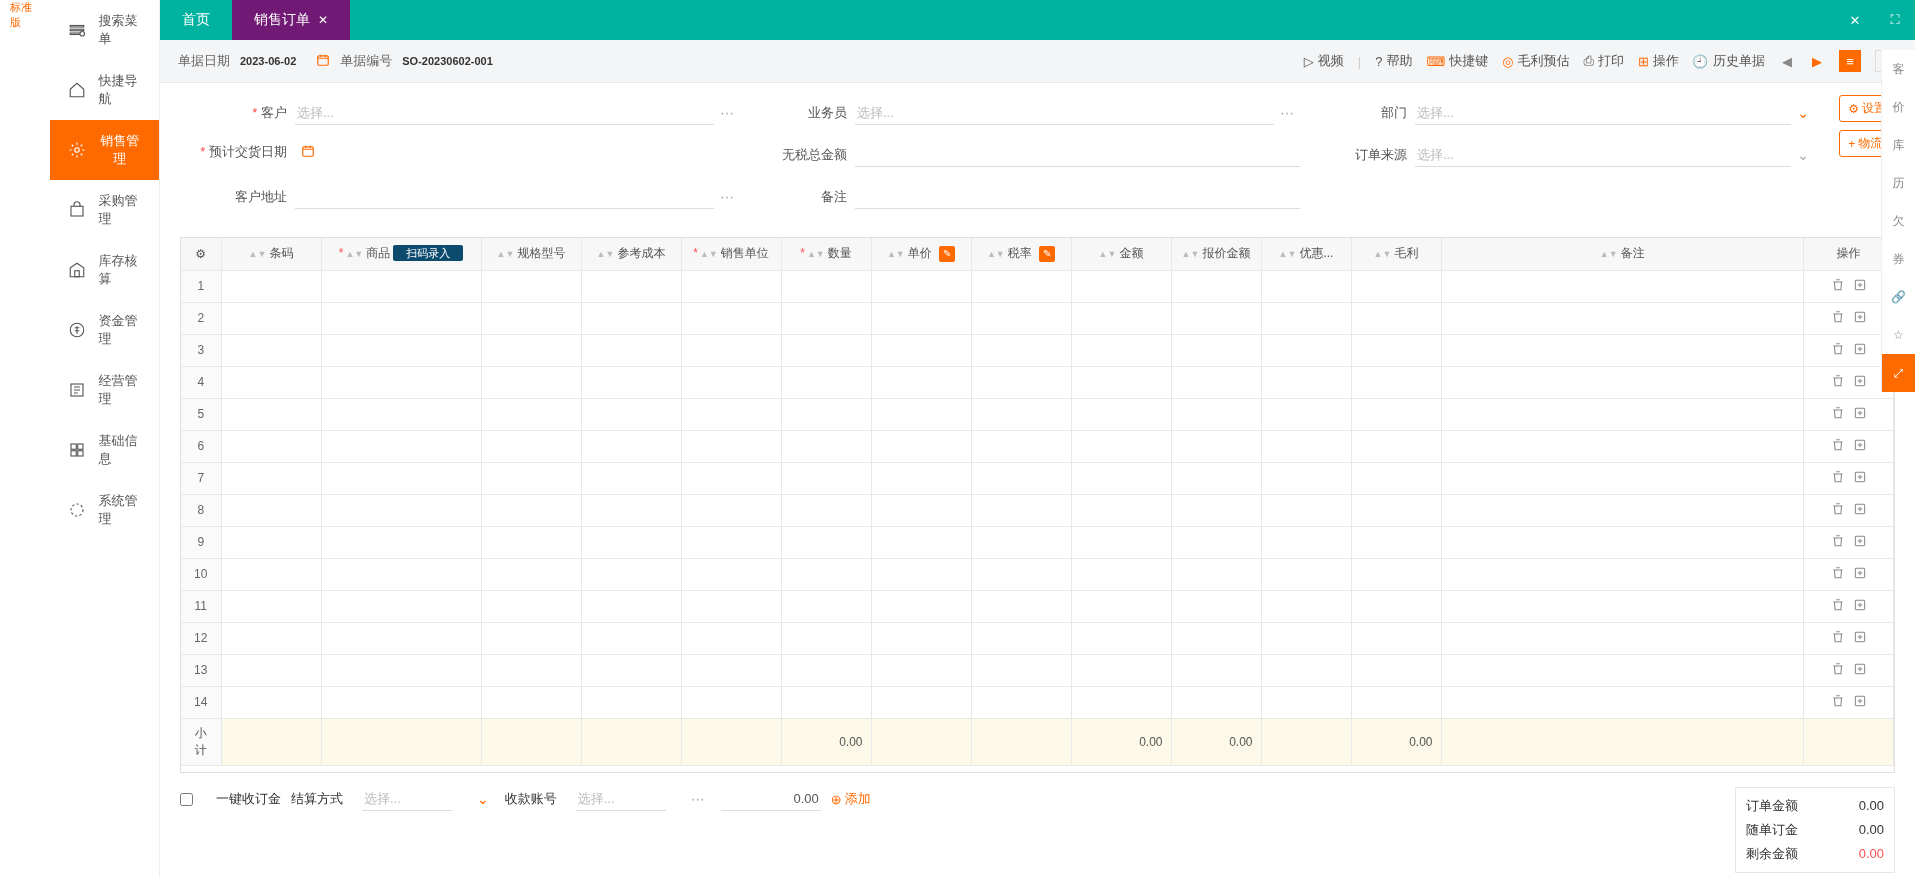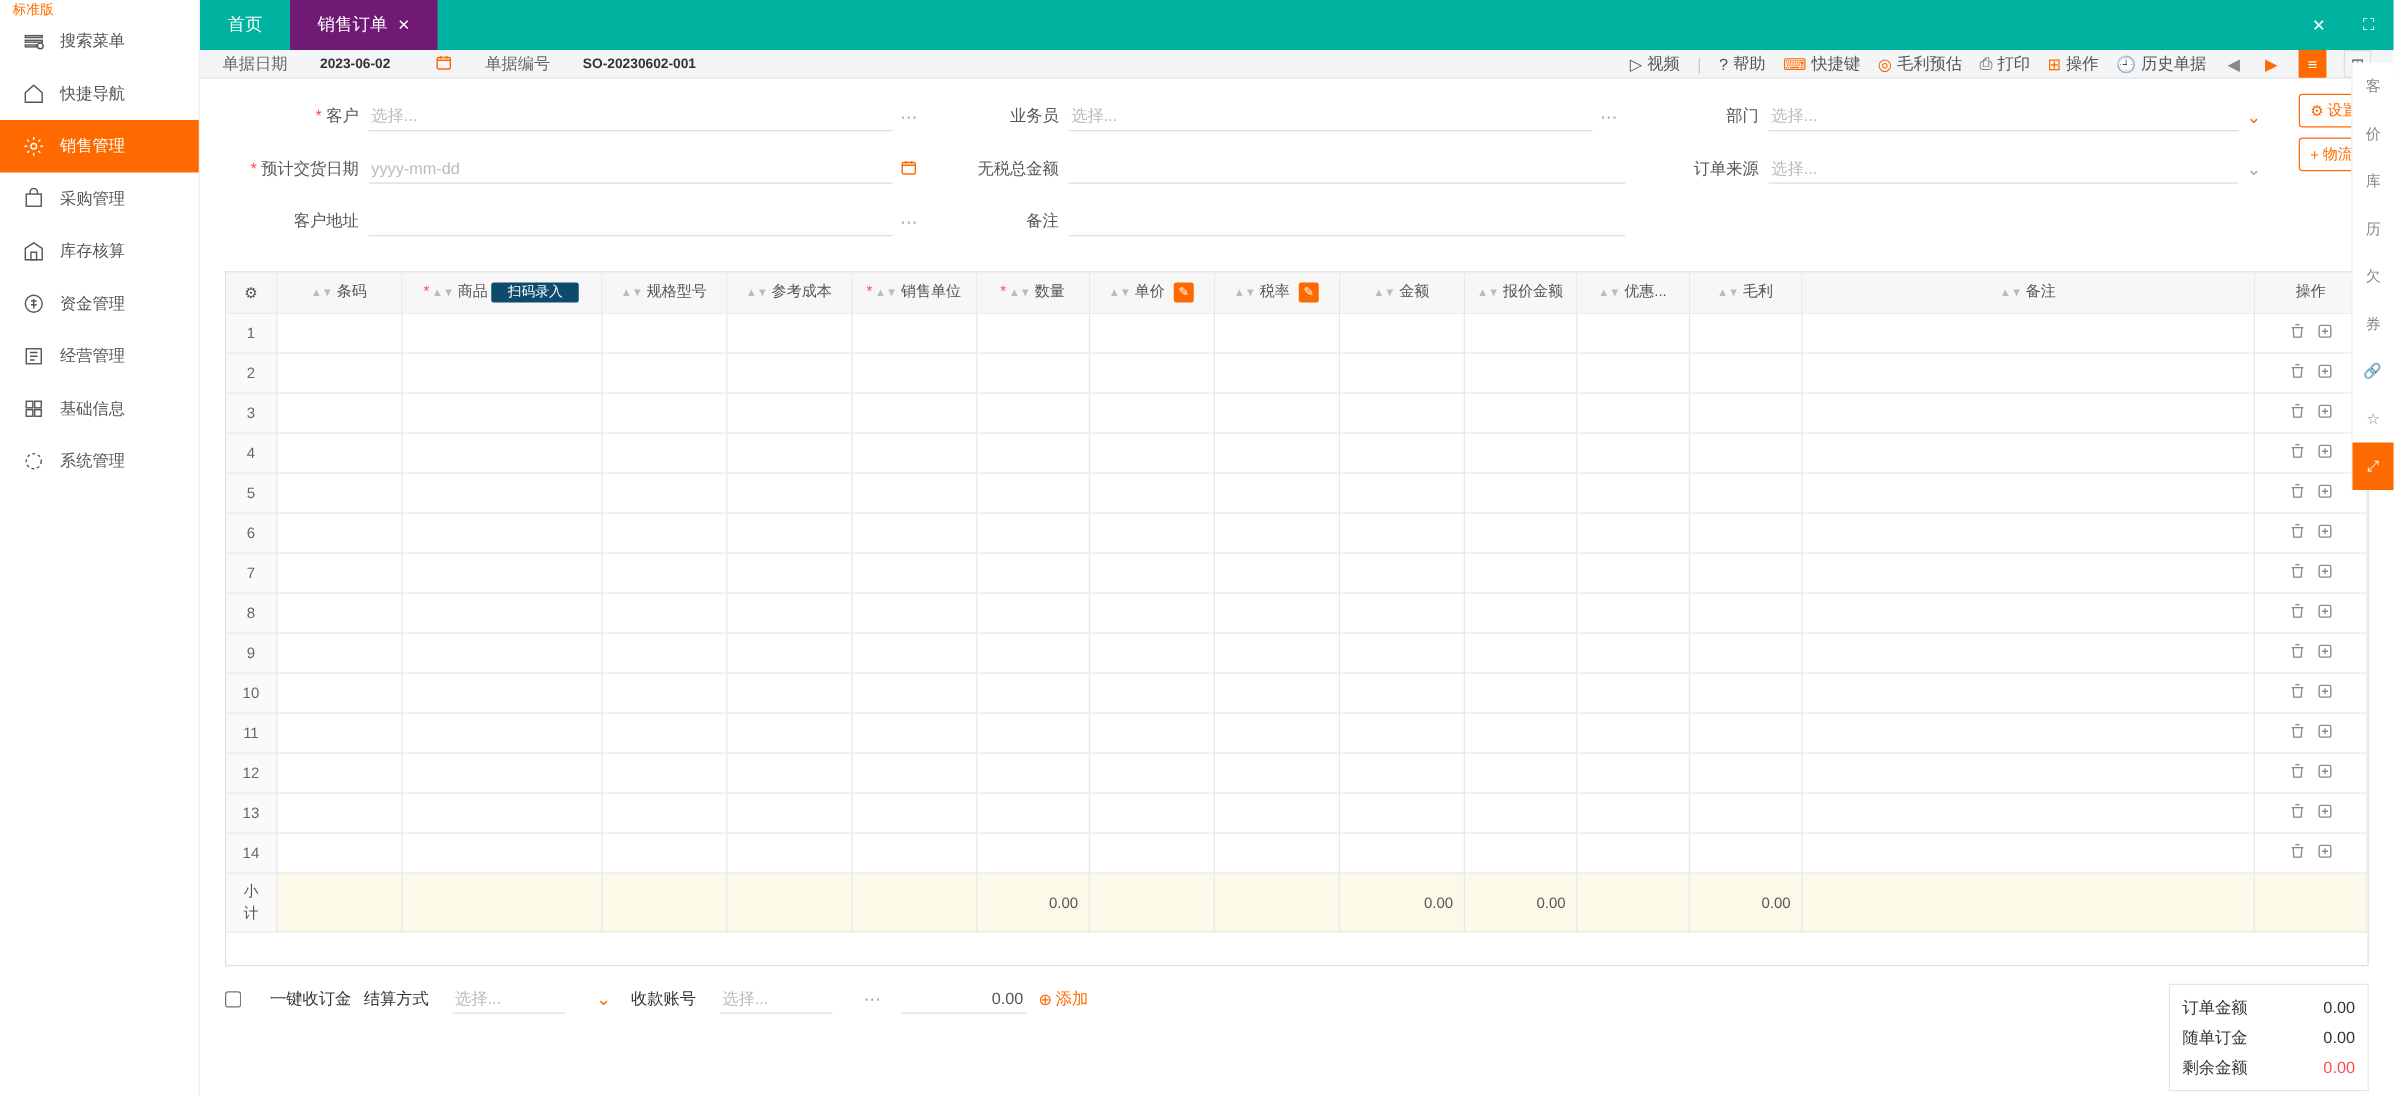--- a/index.html
+++ b/index.html
@@ -1,37 +1,37 @@
 <!DOCTYPE html>
 <html><head>
   <meta charset="utf-8">
   <style>
     * { margin: 0; padding: 0; box-sizing: border-box; font-family: "Microsoft YaHei", Arial, sans-serif; }
     body { background: #fff; font-size: 13px; color: #333; overflow: hidden; }
     .app { display: flex; height: 877px; width: 1915px; position: relative; }
     
     
-    .sidebar { width: 160px; background: #fff; border-right: 1px solid #eee; display: flex; flex-direction: column; }
+    .sidebar { width: 160px; background: #fff; border-right: 1px solid #eee; display: flex; }
     .brand { height: 12px; padding: 0 10px; color: #ff6a00; font-size: 11px; }
     .menu-item { display: flex; align-items: center; padding: 12px 18px; cursor: pointer; color: #555; gap: 12px; }
     .menu-item.active { background: #ff6a00; color: #fff; text-align: center; }
     .menu-item .icon { width: 18px; height: 18px; display: inline-flex; align-items: center; justify-content: center; }
     .menu-item svg { stroke: currentColor; fill: none; stroke-width: 1.5; }
 
     
     .main { flex: 1; display: flex; flex-direction: column; position: relative; }
     .tabbar { background: #00b3a1; height: 40px; display: flex; align-items: stretch; }
     .tab { padding: 0 22px; display: flex; align-items: center; color: #fff; cursor: pointer; font-size: 14px; position: relative; }
     .tab.active { background: #701a75; }
     .tab .close { margin-left: 8px; font-size: 12px; }
     .tabbar-actions { margin-left: auto; display: flex; align-items: center; gap: 0; }
     .tabbar-act { width: 40px; display: flex; align-items: center; justify-content: center; color: #fff; cursor: pointer; }
 
     
-    .header-row { background: #f4f5f6; padding: 0 18px; display: flex; align-items: center; gap: 26px; border-bottom: 1px solid #e8e8e8; }
+    .header-row { background: #f4f5f6; padding: 10px 18px; display: flex; align-items: center; gap: 10px; border-bottom: 1px solid #e8e8e8; }
     .hlabel { color: #666; font-size: 13px; }
     .hvalue { color: #333; font-size: 11px; margin-right: 10px; font-weight: bold; }
     .cal-icon { color: #ff6a00; cursor: pointer; }
     .header-tools { margin-left: auto; display: flex; align-items: center; gap: 14px; color: #555; font-size: 13px; }
     .header-tools .tool { display: flex; align-items: center; gap: 4px; cursor: pointer; }
     .header-tools .sep { color: #ccc; }
     .pager-btn { color: #888; cursor: pointer; padding: 0 3px; }
     .view-btn { width: 22px; height: 22px; display: inline-flex; align-items: center; justify-content: center; border: 1px solid #ddd; cursor: pointer; }
     .view-btn.active { background: #ff6a00; border-color: #ff6a00; color: #fff; }
 
@@ -280,21 +280,20 @@
         <div class="form-group fg3" style="padding-right:80px">
           <label class="flabel">部门</label>
           <input class="finput" placeholder="选择..." style="">
           <span class="fsuffix orange">⌄</span>
         </div>
       </div>
 
       <div class="form-row">
         <div class="form-group fg1">
           <label class="flabel req">预计交货日期</label>
-          <input class="finput" placeholder="yyyy-mm-dd" style="">
           <span class="fsuffix orange">
             <svg width="14" height="14" viewBox="0 0 24 24" fill="none" stroke="currentColor" stroke-width="2">
                 <rect x="3" y="5" width="18" height="16" rx="2"></rect>
                 <path d="M3 9h18M8 3v4M16 3v4"></path>
               </svg>
           </span>
         </div>
         <div class="form-group fg2">
           <label class="flabel">无税总金额</label>
           <input class="finput" style="">

